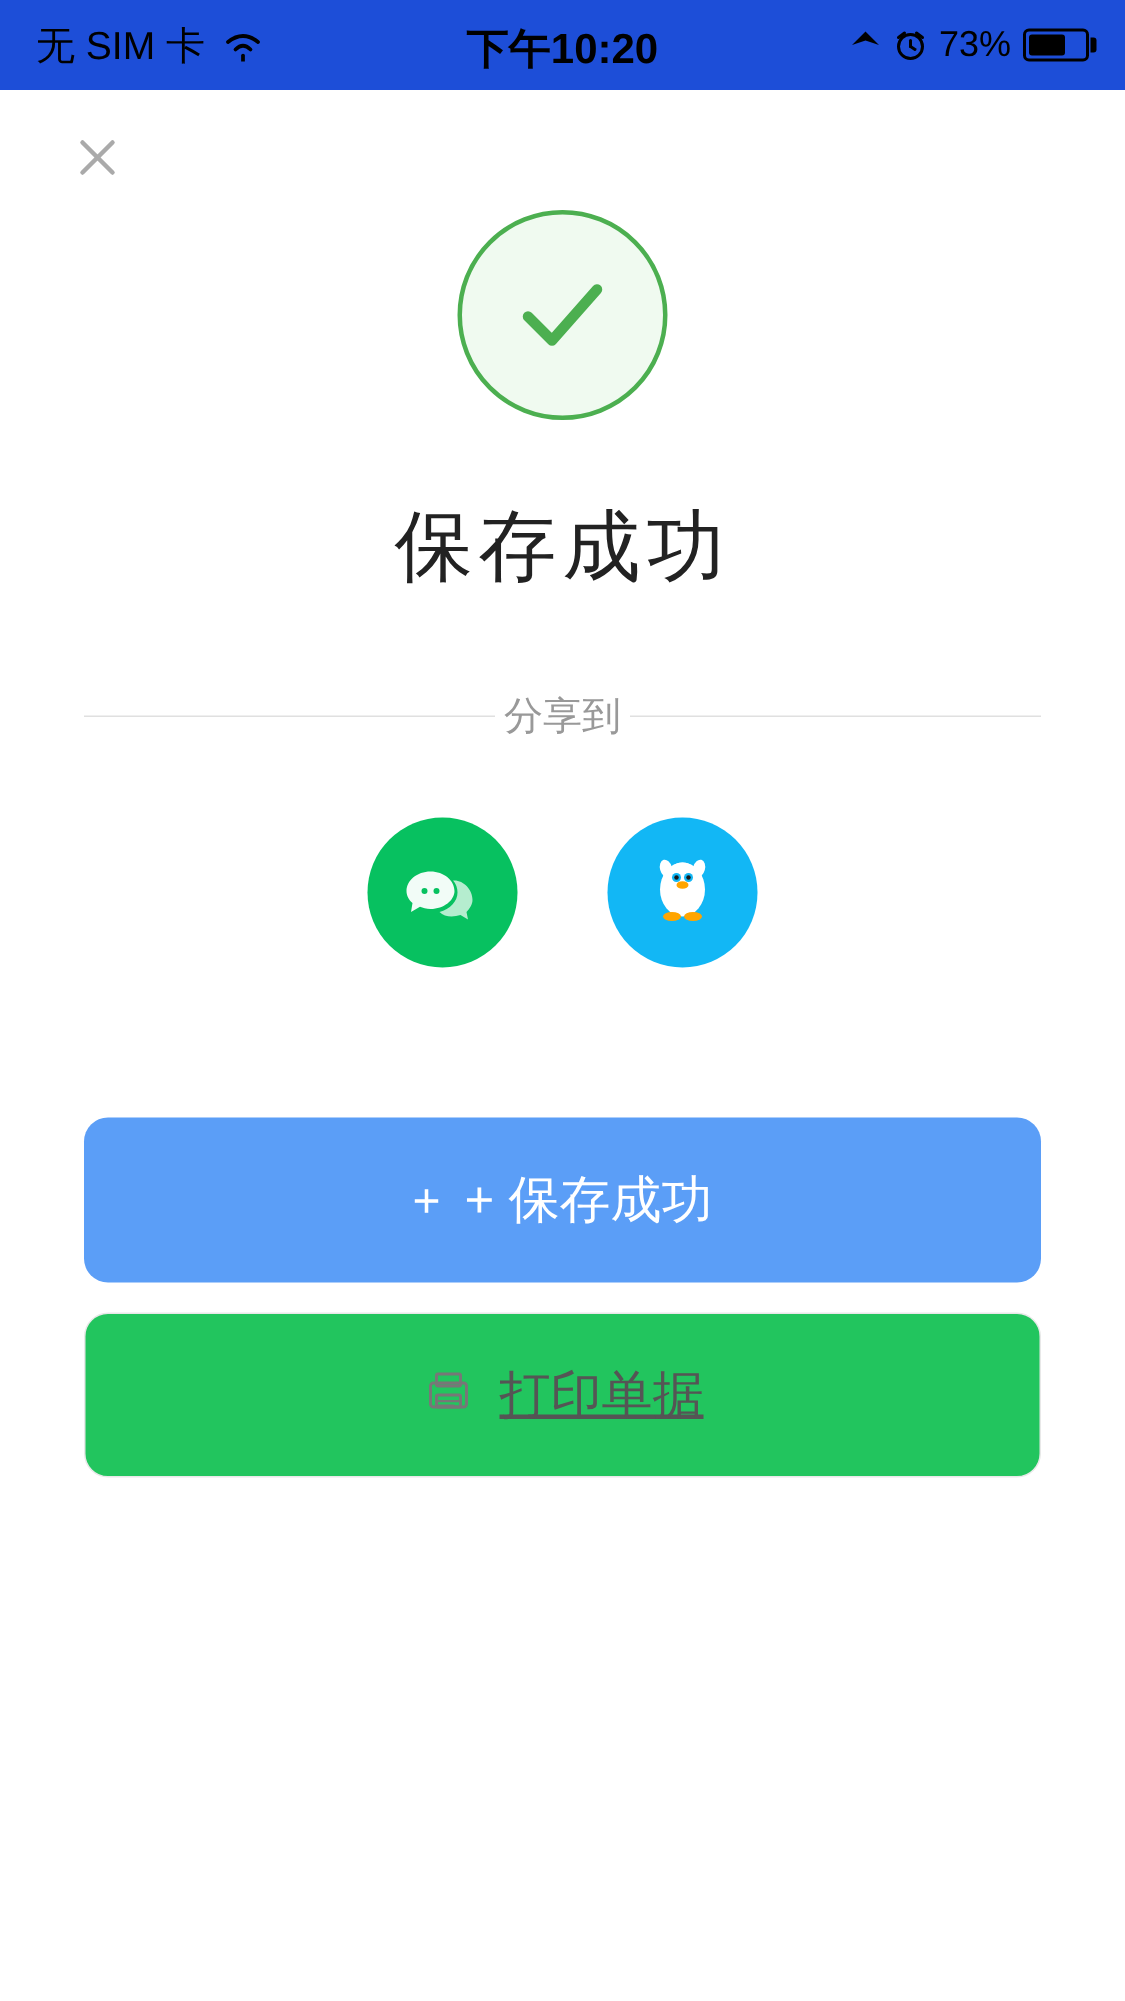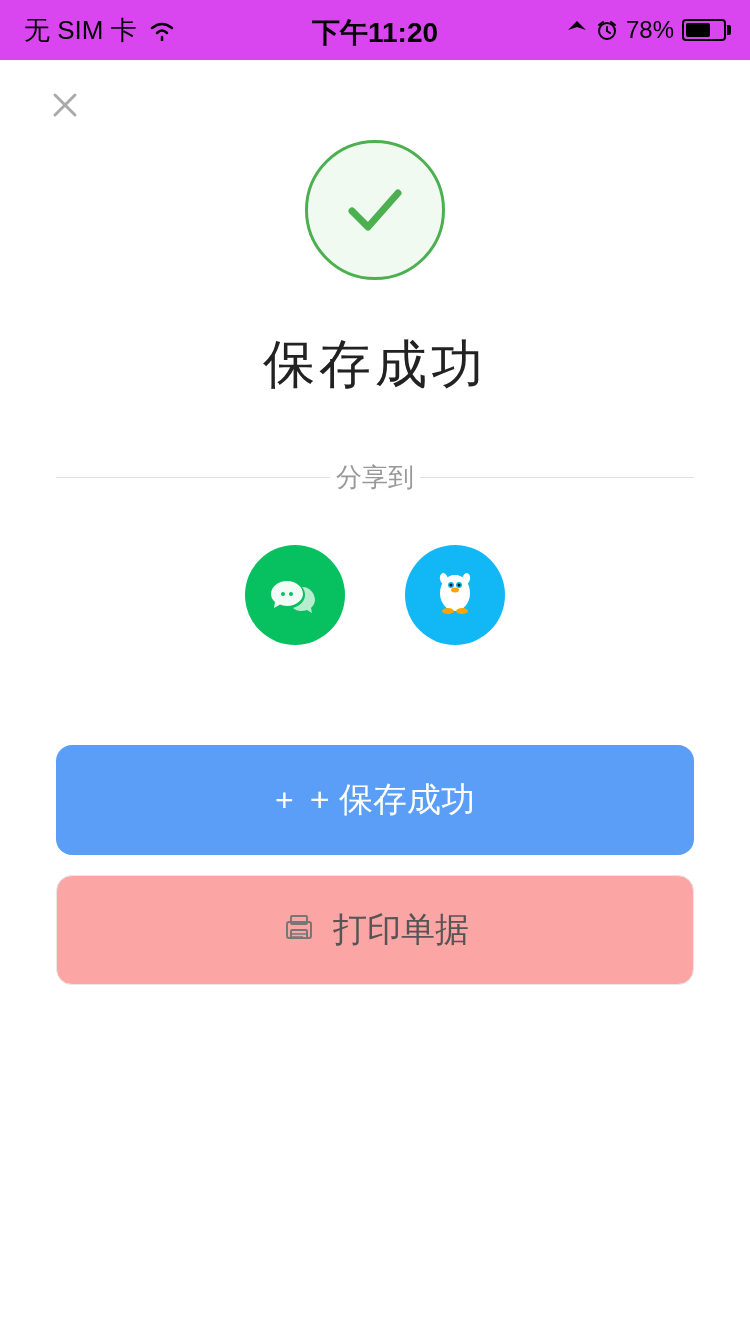--- a/index.html
+++ b/index.html
@@ -19,21 +19,21 @@
     }
 
     
     .status-bar {
       width: 100%;
       height: 60px;
       display: flex;
       align-items: center;
       justify-content: space-between;
       padding: 0 24px;
-      background: #d946ef;
+      background: #1d4ed8;
     }
 
     .status-left {
       display: flex;
       align-items: center;
       gap: 10px;
       font-size: 26px;
       font-weight: 500;
       color: #000;
     }
@@ -220,54 +220,55 @@
       cursor: pointer;
       font-family: -apple-system, 'PingFang SC', sans-serif;
     }
 
     .btn-primary {
       background: #5B9EF7;
       color: #fff;
     }
 
     .btn-secondary {
-      background: #fca5a5;
+      background: #22c55e;
       color: #555;
       border: 1px solid #e8e8e8;
+      text-decoration: underline;
     }
 
     .btn-icon {
       font-size: 32px;
     }
   </style>
 </head>
 <body>
 
 <div class="status-bar">
   <div class="status-left">
     <span>无 SIM 卡</span>
     <svg width="30" height="22" viewBox="0 0 30 22">
       <path d="M15 18 L15 22" stroke="#000" stroke-width="2.5" stroke-linecap="round"></path>
       <path d="M10 14 Q15 9 20 14" stroke="#000" stroke-width="2.5" fill="none" stroke-linecap="round"></path>
       <path d="M5 9 Q15 1 25 9" stroke="#000" stroke-width="2.5" fill="none" stroke-linecap="round"></path>
     </svg>
   </div>
-  <div class="status-center">下午11:20</div>
+  <div class="status-center">下午10:20</div>
   <div class="status-right">
     <svg width="22" height="22" viewBox="0 0 22 22">
       <path d="M11 2 L20 11 L11 8 L2 11 Z" fill="#000"></path>
     </svg>
     <svg width="22" height="22" viewBox="0 0 22 22">
       <circle cx="11" cy="12" r="8" stroke="#000" stroke-width="2" fill="none"></circle>
       <line x1="11" y1="8" x2="11" y2="12" stroke="#000" stroke-width="2" stroke-linecap="round"></line>
       <line x1="11" y1="12" x2="14" y2="14" stroke="#000" stroke-width="2" stroke-linecap="round"></line>
       <path d="M3 6 L7 3" stroke="#000" stroke-width="2" stroke-linecap="round"></path>
       <path d="M19 6 L15 3" stroke="#000" stroke-width="2" stroke-linecap="round"></path>
     </svg>
-    <span>78%</span>
+    <span>73%</span>
     <div class="battery-icon">
       <div class="battery-fill"></div>
     </div>
   </div>
 </div>
 
 <div class="main-content">
 
   <div class="close-btn">
     <svg viewBox="0 0 36 36">

